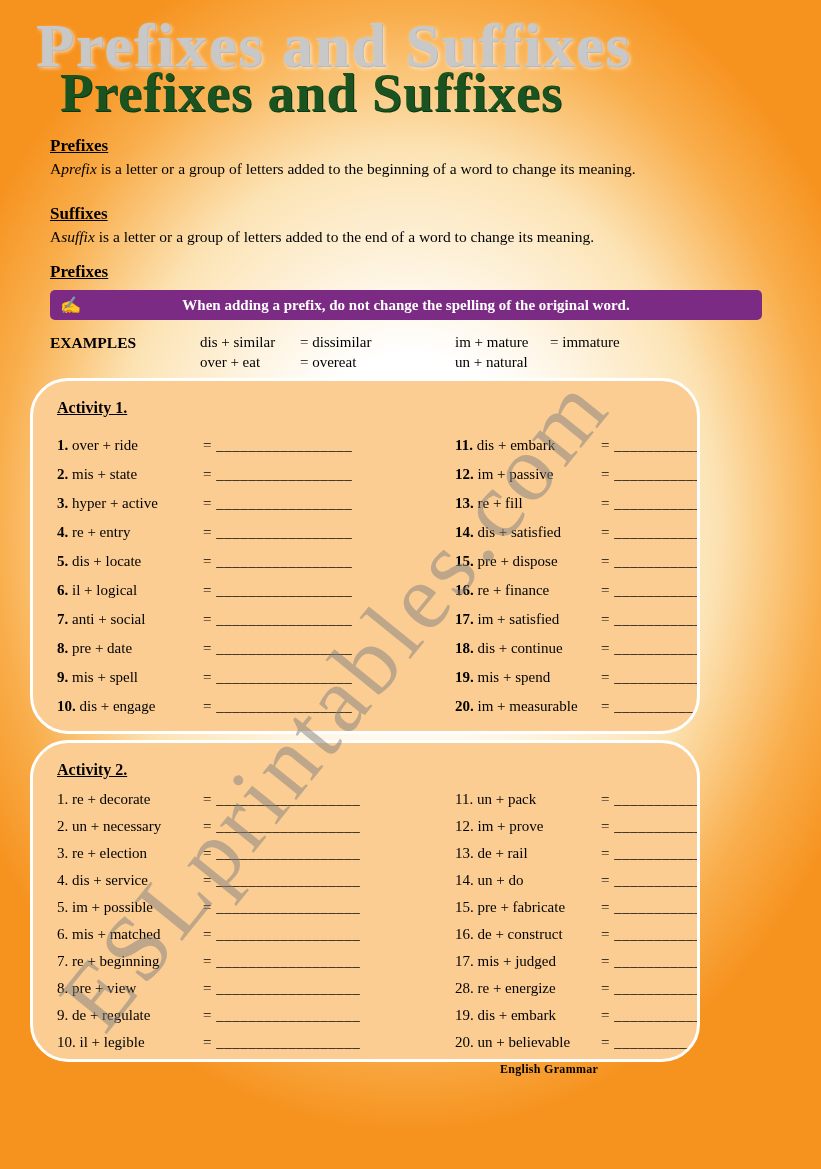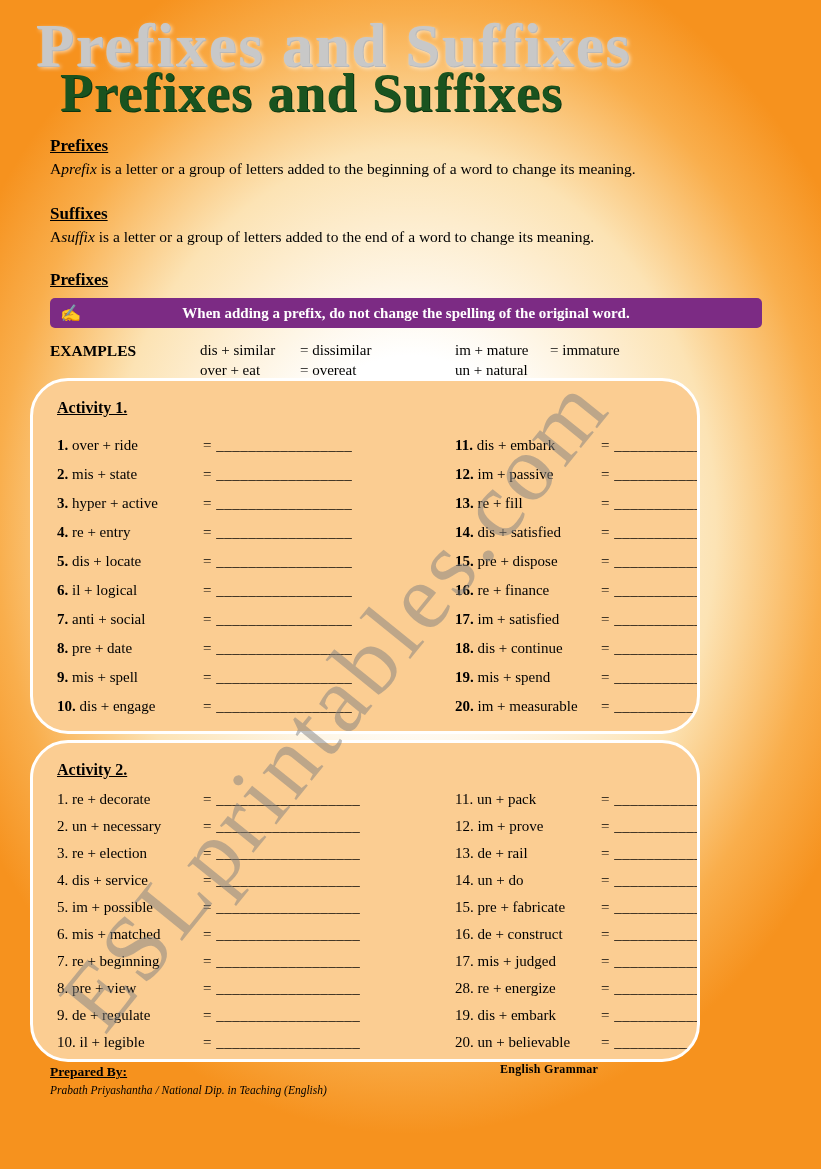--- a/index.html
+++ b/index.html
@@ -21,21 +21,21 @@
   .title {
     position:absolute; top:62px; left:60px; z-index:2;
     font-size:54px; font-weight:bold; letter-spacing:1px; white-space:nowrap;
     color:var(--title-green,#1a531f); text-shadow:1px 1px 0 #0c3511;
   }
 
   .content { position:absolute; left:50px; top:136px; width:712px; z-index:3; }
   .heading { font-size:17px; font-weight:bold; text-decoration:underline; margin:0 0 4px; }
   .def { font-size:15.5px; margin:0 0 26px; }
   .def .defword { font-style:italic; }
-  .def.tight { margin-bottom:24px; }
+  .def.tight { margin-bottom:16px; }
 
   .note {
     display:flex; align-items:center; height:30px; margin-top:8px;
     background:var(--note-purple,#7c2b84); border-radius:5px; color:#fff; padding:0 10px;
   }
   .note-icon { font-size:17px; width:60px; }
   .note-text { flex:1; text-align:center; font-weight:bold; font-size:15px; margin-right:60px; }
 
   .examples { position:relative; margin-top:14px; font-size:15px; }
   .ex-label { position:absolute; left:0; top:0; font-weight:bold; font-size:15.5px;text-align:center; }
@@ -167,19 +167,15 @@
           <div class="row"><span class="num">15. </span><span class="expr">pre + fabricate</span><span class="blank">= __________________</span></div>
           <div class="row"><span class="num">16. </span><span class="expr">de + construct</span><span class="blank">= __________________</span></div>
           <div class="row"><span class="num">17. </span><span class="expr">mis + judged</span><span class="blank">= __________________</span></div>
           <div class="row"><span class="num">28. </span><span class="expr">re + energize</span><span class="blank">= __________________</span></div>
           <div class="row"><span class="num">19. </span><span class="expr">dis + embark</span><span class="blank">= __________________</span></div>
           <div class="row"><span class="num">20. </span><span class="expr">un + believable</span><span class="blank">= __________________</span></div>
         </div>
     </div>
   </section>
 
-  <div class="footer">
-    <div class="prepared">Prepared By:</div>
-    <div class="author">Prabath Priyashantha / National Dip. in Teaching (English)</div>
-  </div>
   <div class="brand">English Grammar</div>
 
 </div>
 
 </body></html>

